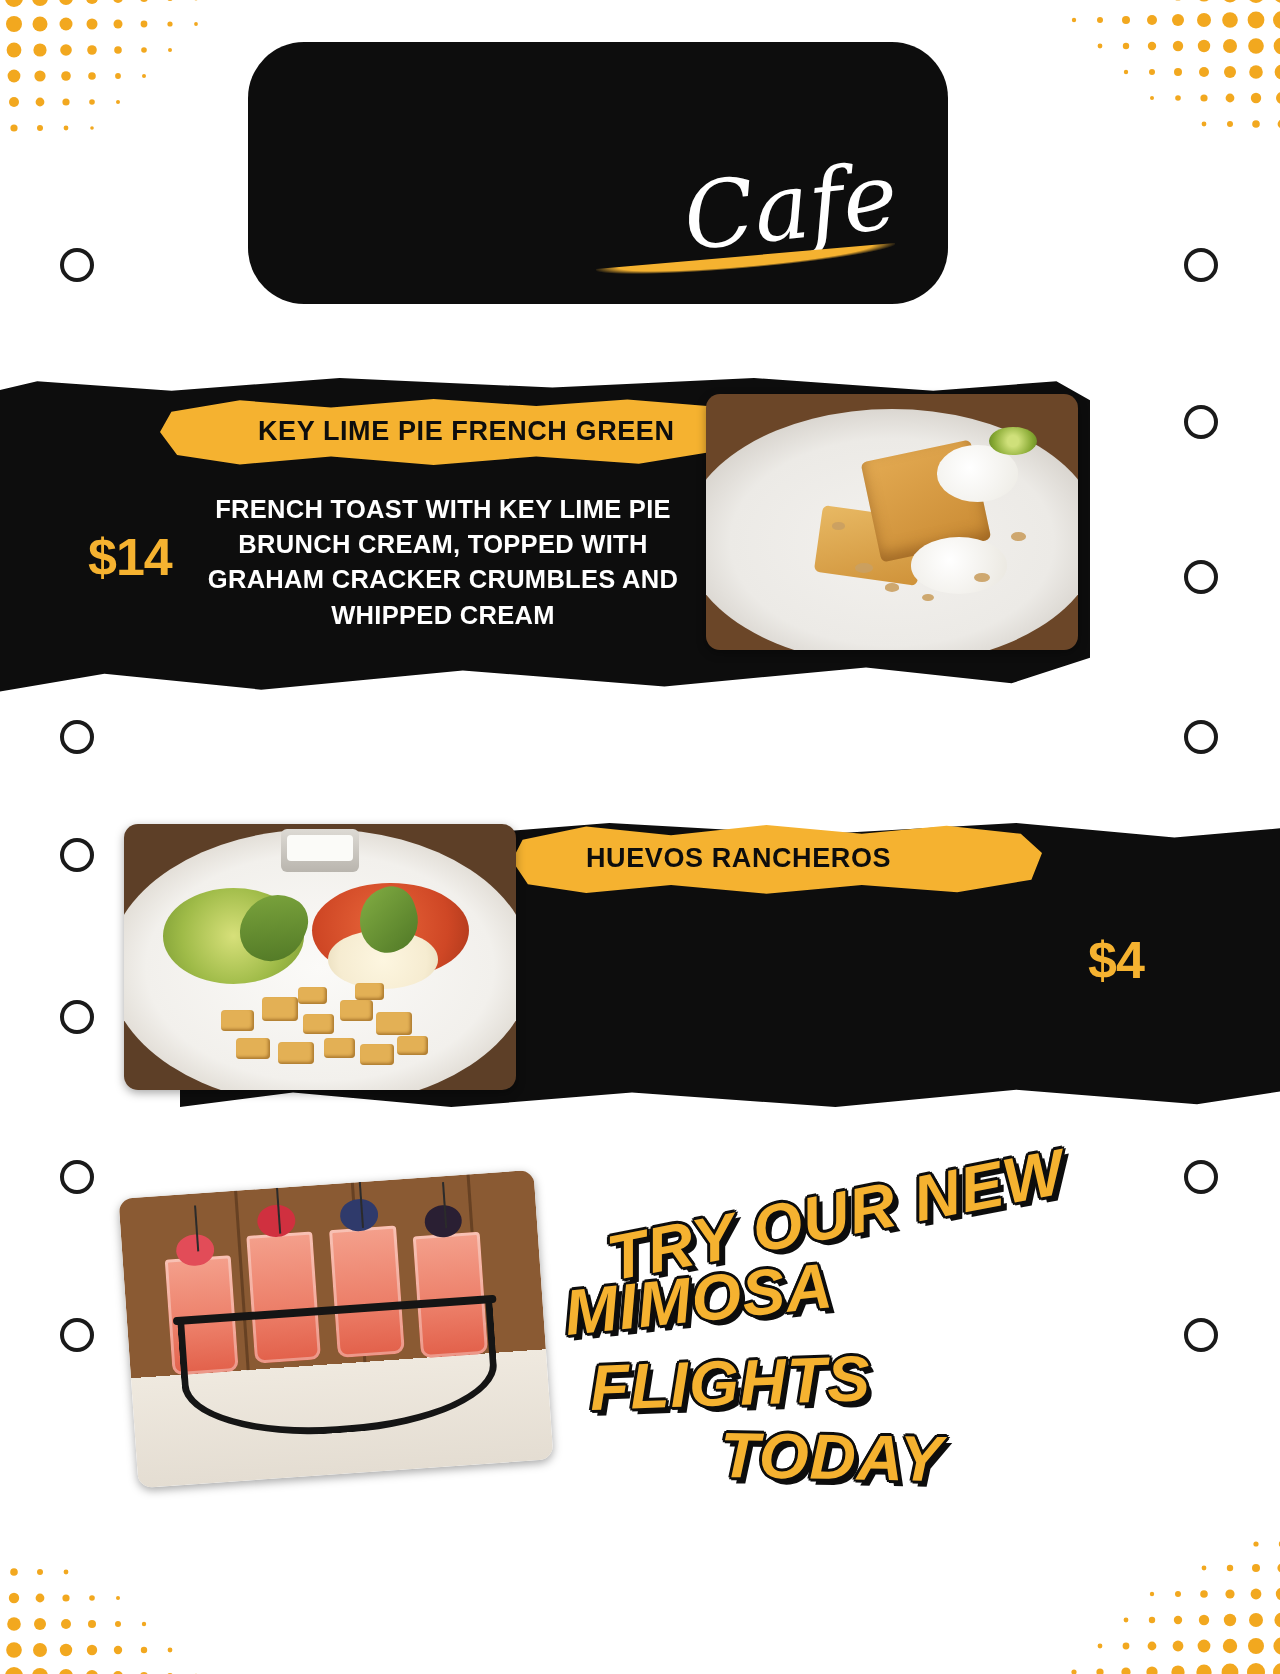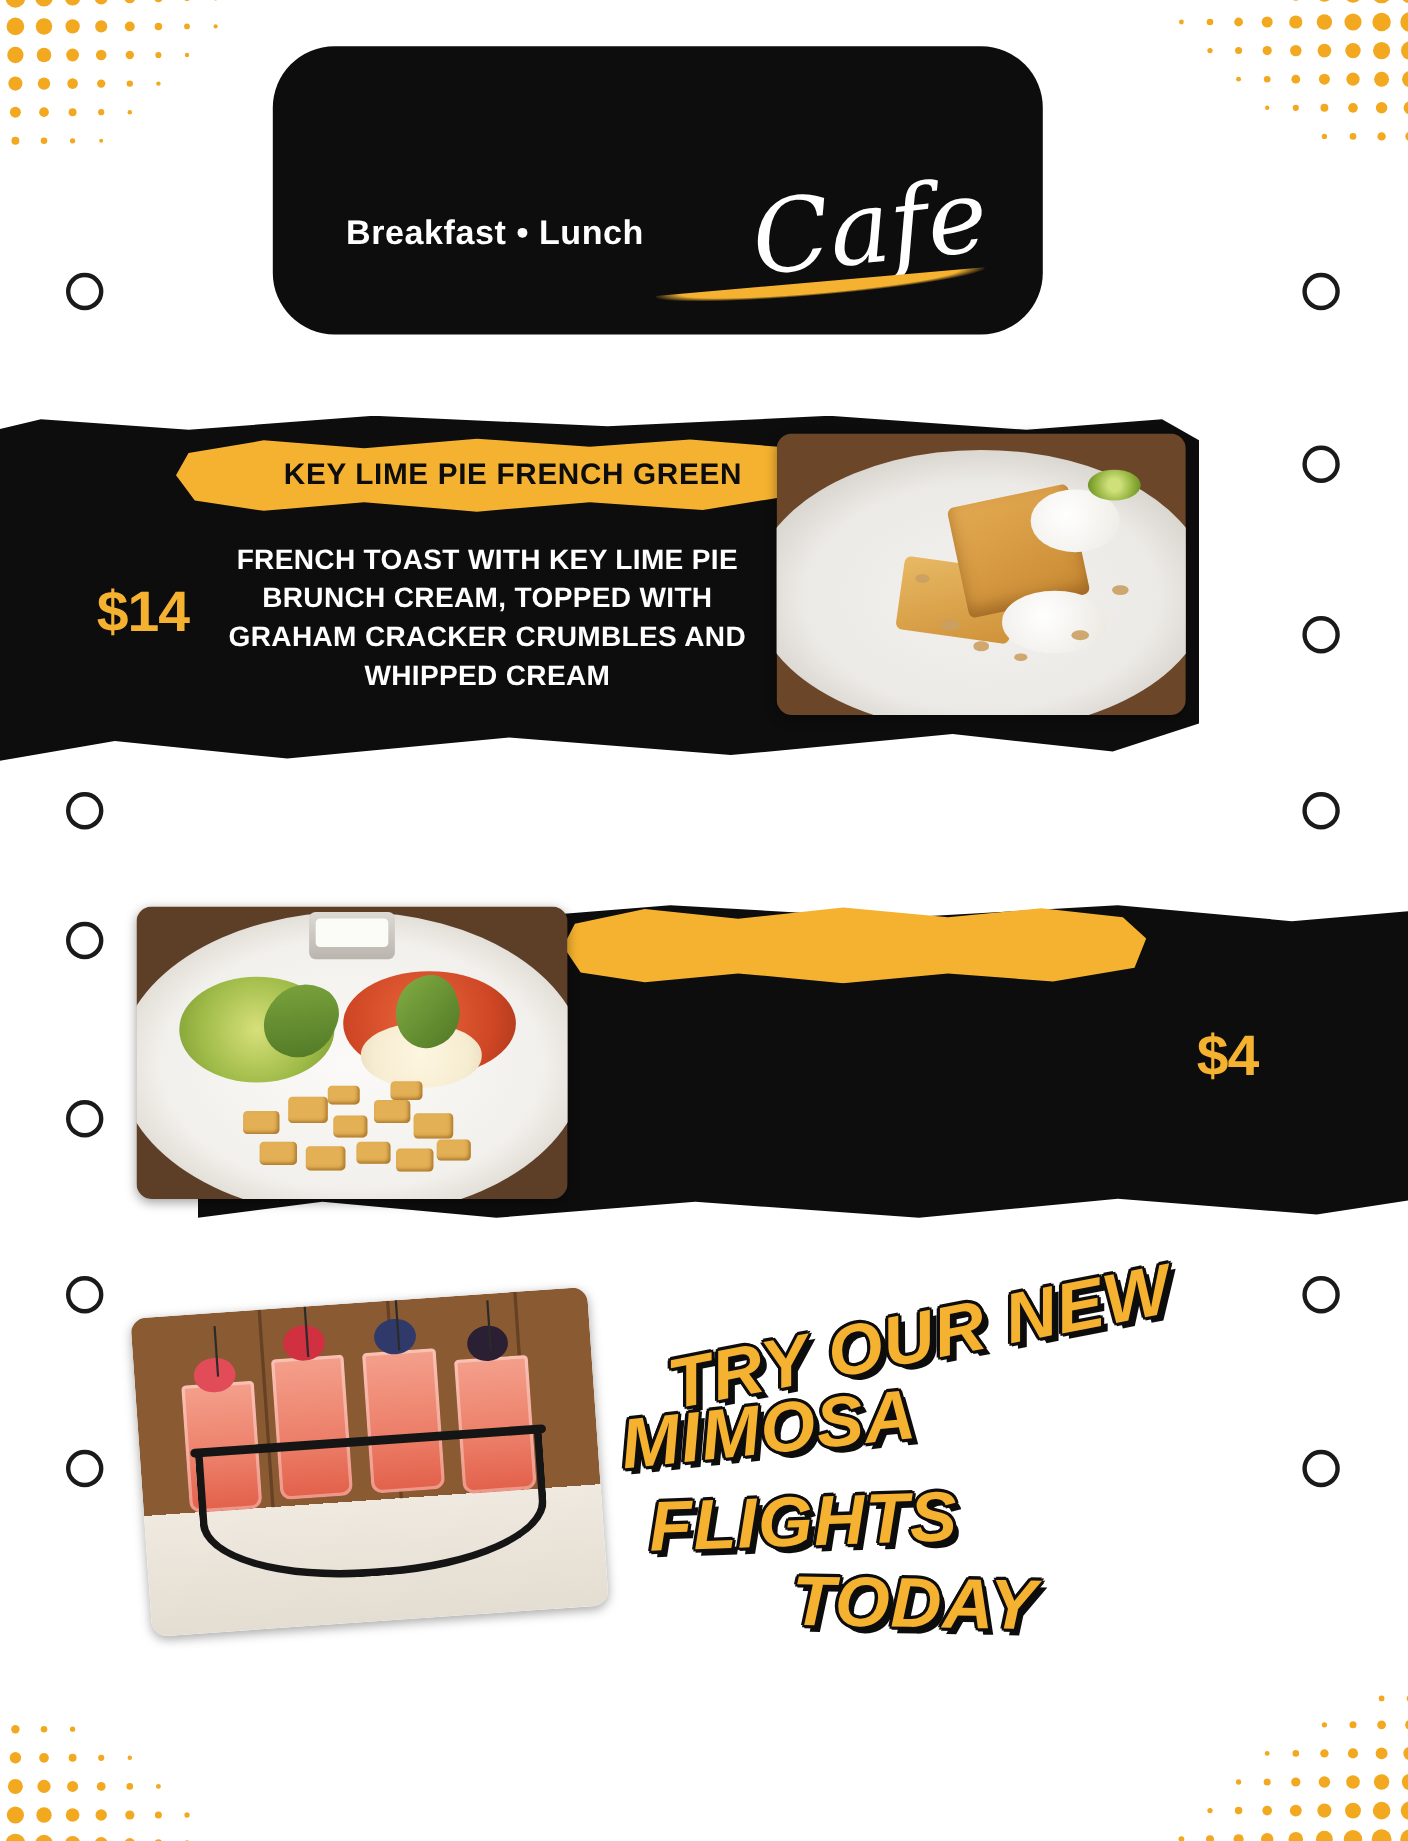--- a/index.html
+++ b/index.html
@@ -527,21 +527,20 @@
   <div class="ring left" style="top:1318px;"></div>
 
   <div class="ring right" style="top:248px;"></div>
   <div class="ring right" style="top:405px;"></div>
   <div class="ring right" style="top:560px;"></div>
   <div class="ring right" style="top:720px;"></div>
   <div class="ring right" style="top:1160px;"></div>
   <div class="ring right" style="top:1318px;"></div>
 
   <div class="logo-box">
-    <div class="logo-sub">Breakfast • Lunch</div>
     <div class="logo-cafe">Cafe</div>
     <div class="cafe-swoosh"></div>
   </div>
 
   <div class="panel panel-1"></div>
   <div class="brush brush-1"></div>
   <div class="item-title title-1">KEY LIME PIE FRENCH GREEN</div>
   <div class="item-desc desc-1">FRENCH TOAST WITH KEY LIME PIE BRUNCH CREAM, TOPPED WITH GRAHAM CRACKER CRUMBLES AND WHIPPED CREAM</div>
   <div class="price price-1">$14</div>
 
@@ -556,20 +555,21 @@
     <div class="ft-crumb" style="left:40%;top:66%;width:5%;height:4%;"></div>
     <div class="ft-crumb" style="left:48%;top:74%;width:4%;height:3.2%;"></div>
     <div class="ft-crumb" style="left:58%;top:78%;width:3.4%;height:3%;"></div>
     <div class="ft-crumb" style="left:72%;top:70%;width:4.4%;height:3.6%;"></div>
     <div class="ft-crumb" style="left:34%;top:50%;width:3.4%;height:3%;"></div>
     <div class="ft-crumb" style="left:82%;top:54%;width:4%;height:3.4%;"></div>
   </div>
 
   <div class="panel panel-2"></div>
   <div class="brush brush-2"></div>
+  <div class="item-title title-2">HUEVOS RANCHEROS</div>
   <div class="price price-2">$4</div>
 
   <div class="photo photo-2">
     <div class="hr-bg"></div>
     <div class="hr-plate"></div>
     <div class="hr-cup"></div>
     <div class="hr-tost-l"></div>
     <div class="hr-tost-r"></div>
     <div class="hr-egg"></div>
     <div class="hr-avo-a"></div>

